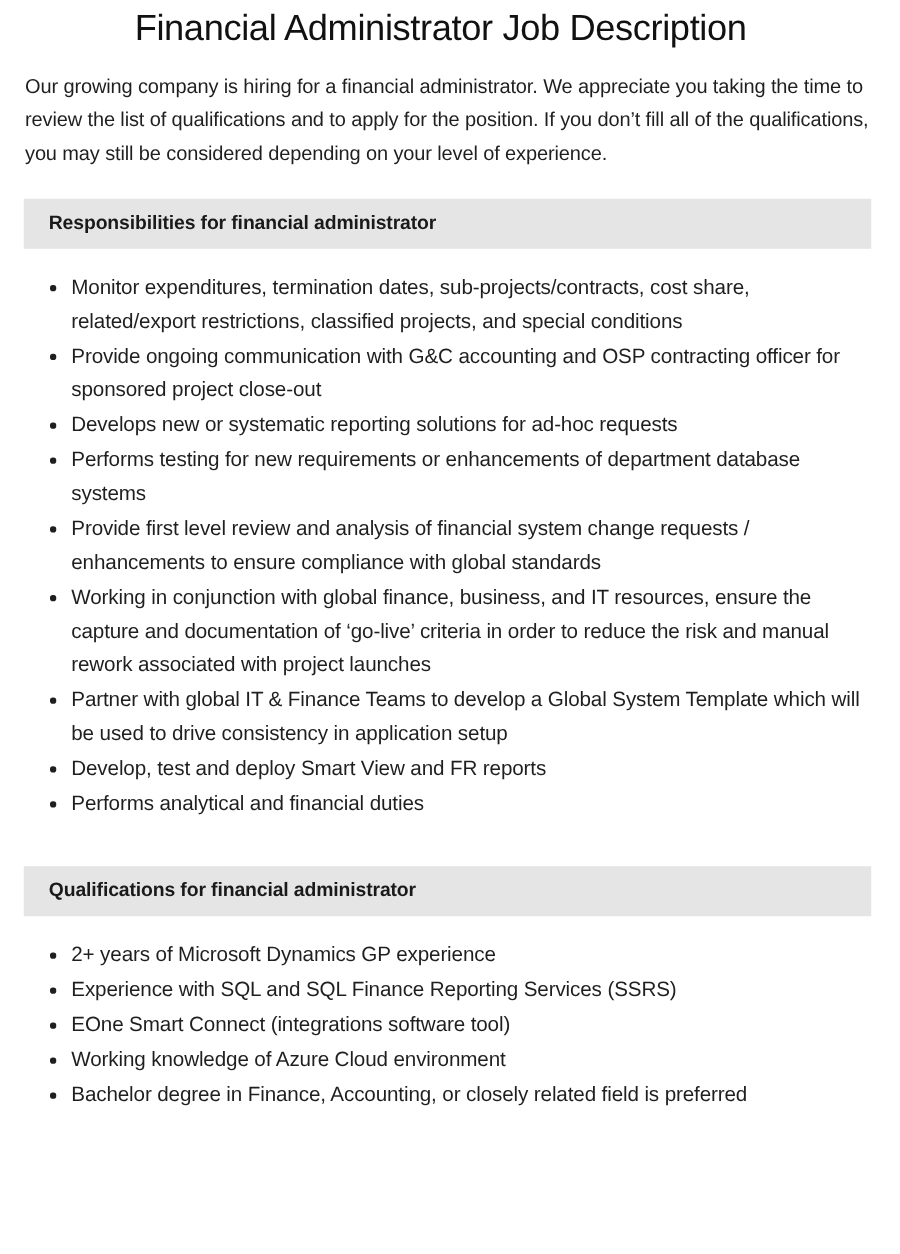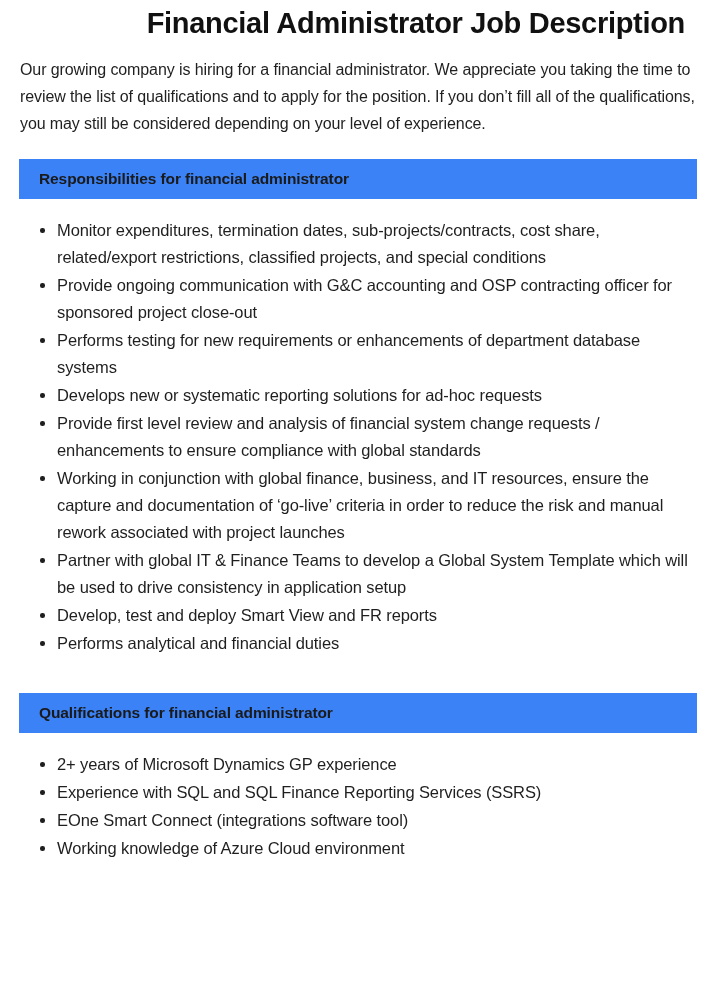--- a/index.html
+++ b/index.html
@@ -17,41 +17,41 @@
   }
   .page {
     position: relative;
     width: 720px;
     height: 1003px;
     box-sizing: border-box;
   }
   .doc-title {
     margin: 0;
     padding: 4px 35px 0 20px;
-    text-align: right;
+    text-align: center;
     font-size: 29px;
     line-height: 38px;
-    font-weight: 700;
+    font-weight: 400;
     letter-spacing: -0.3px;
     color: #111111;
   }
   .intro {
     margin: 14px 0 0 0;
     padding: 0 20px 0 20px;
     font-size: 16px;
     line-height: 27px;
     color: #1f1f1f;
     letter-spacing: -0.1px;
   }
   .section {
     margin-top: 22px;
   }
   .section-header {
     margin: 0 23px 0 19px;
-    background: #3b82f6;
+    background: #e5e5e5;
     height: 40px;
     display: flex;
     align-items: center;
     padding: 0 0 0 20px;
     box-sizing: border-box;
   }
   .section-header-text {
     font-size: 15.5px;
     font-weight: 700;
     color: #1a1a1a;
@@ -101,25 +101,25 @@
       <li>
         <span class="bullet-dot"></span>
         <span>Monitor expenditures, termination dates, sub-projects/contracts, cost share, related/export restrictions, classified projects, and special conditions</span>
       </li>
       <li>
         <span class="bullet-dot"></span>
         <span>Provide ongoing communication with G&amp;C accounting and OSP contracting officer for sponsored project close-out</span>
       </li>
       <li>
         <span class="bullet-dot"></span>
-        <span>Performs testing for new requirements or enhancements of department database systems</span>
+        <span>Develops new or systematic reporting solutions for ad-hoc requests</span>
       </li>
       <li>
         <span class="bullet-dot"></span>
-        <span>Develops new or systematic reporting solutions for ad-hoc requests</span>
+        <span>Performs testing for new requirements or enhancements of department database systems</span>
       </li>
       <li>
         <span class="bullet-dot"></span>
         <span>Provide first level review and analysis of financial system change requests / enhancements to ensure compliance with global standards</span>
       </li>
       <li>
         <span class="bullet-dot"></span>
         <span>Working in conjunction with global finance, business, and IT resources, ensure the capture and documentation of ‘go-live’ criteria in order to reduce the risk and manual rework associated with project launches</span>
       </li>
       <li>
@@ -151,16 +151,20 @@
         <span>Experience with SQL and SQL Finance Reporting Services (SSRS)</span>
       </li>
       <li>
         <span class="bullet-dot"></span>
         <span>EOne Smart Connect (integrations software tool)</span>
       </li>
       <li>
         <span class="bullet-dot"></span>
         <span>Working knowledge of Azure Cloud environment</span>
       </li>
+      <li>
+        <span class="bullet-dot"></span>
+        <span>Bachelor degree in Finance, Accounting, or closely related field is preferred</span>
+      </li>
     </ul>
   </div>
 
 </div>
 
 </body></html>

